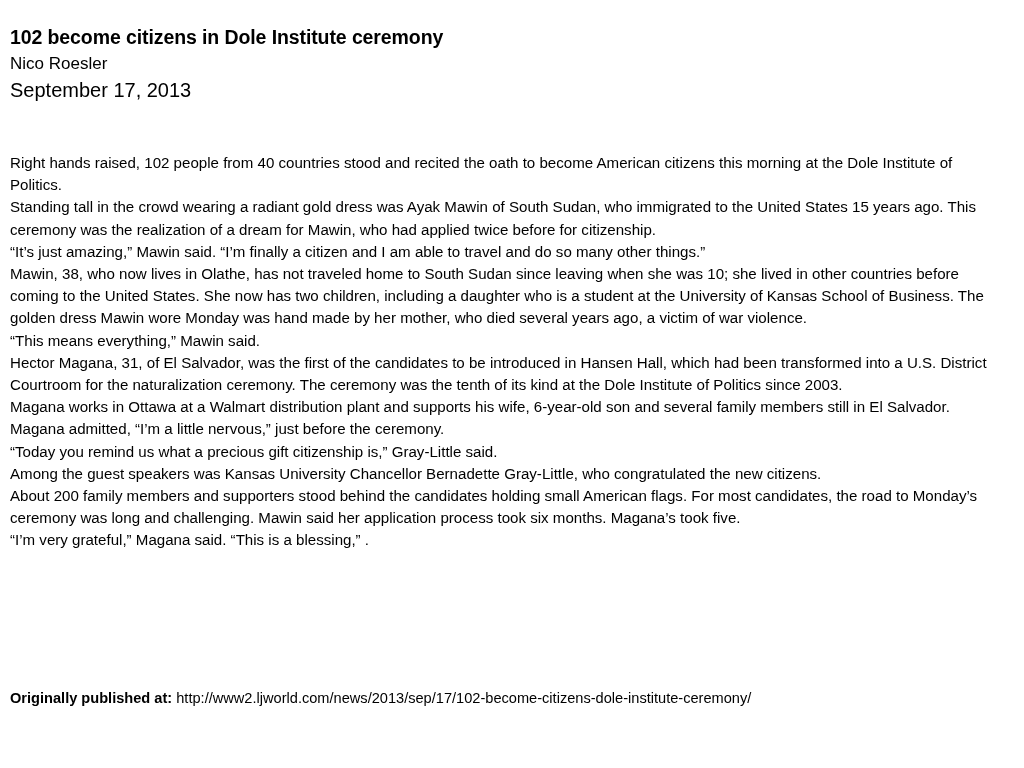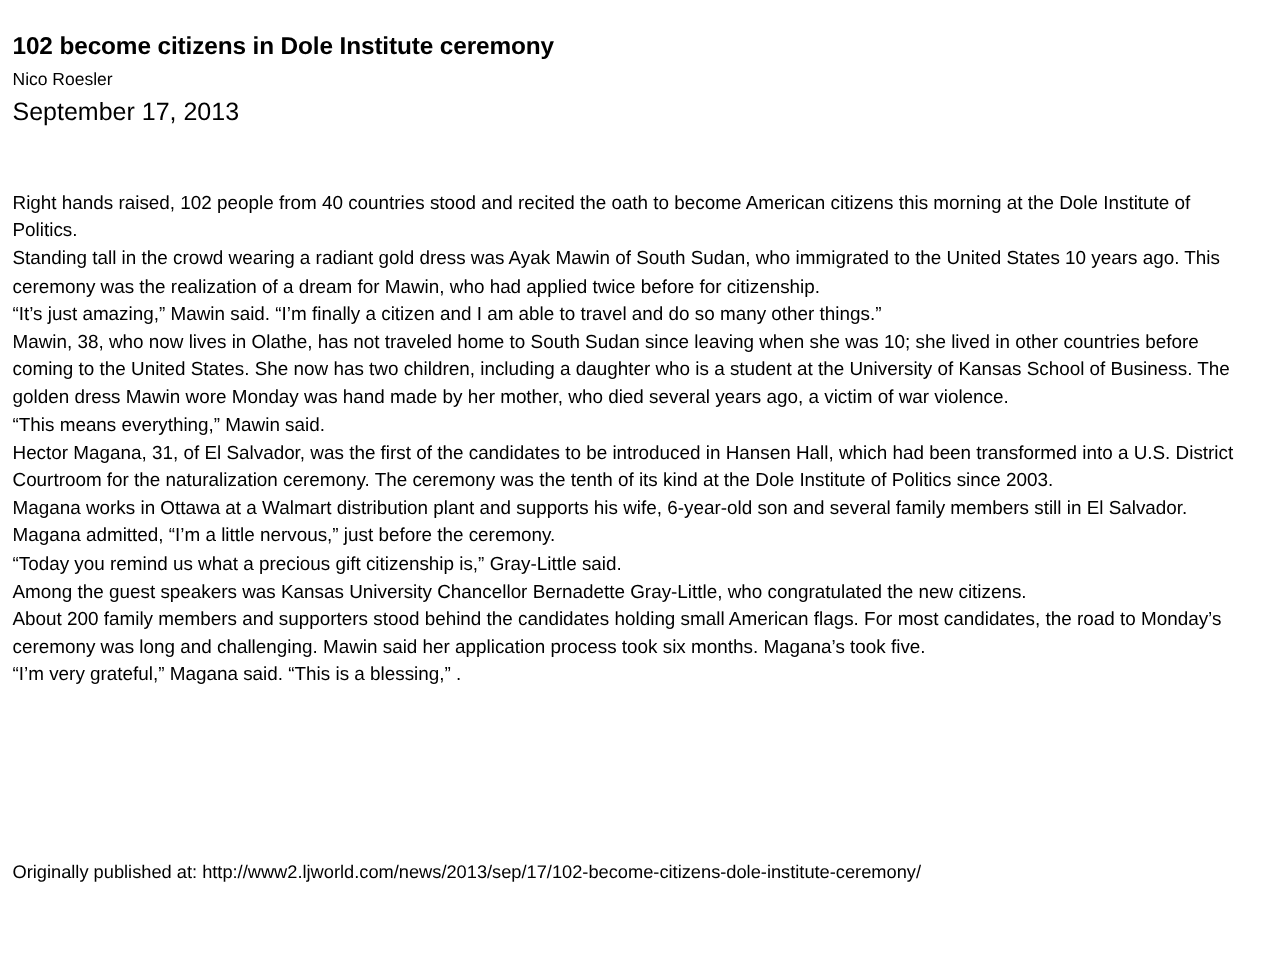--- a/index.html
+++ b/index.html
@@ -31,21 +31,21 @@
     width: 990px;
   }
   .doc-title {
     font-size: 19.5px;
     font-weight: bold;
     line-height: 26px;
     letter-spacing: -0.1px;
     margin: 0;
   }
   .doc-byline {
-    font-size: 14px;
+    font-size: 17px;
     font-weight: normal;
     line-height: 27px;
     margin: 0;
   }
   .doc-date {
     font-size: 20px;
     font-weight: normal;
     line-height: 27px;
     margin: 0;
   }
@@ -64,40 +64,40 @@
   }
   .footer-note {
     position: absolute;
     left: 10px;
     top: 688px;
     width: 990px;
     font-size: 14.6px;
     line-height: 20px;
   }
   .footer-label {
-    font-weight: normal;
+    font-weight: bold;
   }
   .footer-url {
     font-weight: normal;
   }
 </style>
 </head>
 <body>
 
 <div id="page">
 
   <div class="doc-header">
     <h1 class="doc-title">102 become citizens in Dole Institute ceremony</h1>
     <div class="doc-byline">Nico Roesler</div>
     <div class="doc-date">September 17, 2013</div>
   </div>
 
   <div class="article-body">
     <p class="para">Right hands raised, 102 people from 40 countries stood and recited the oath to become American citizens this morning at the Dole Institute of Politics.</p>
-    <p class="para">Standing tall in the crowd wearing a radiant gold dress was Ayak Mawin of South Sudan, who immigrated to the United States 10 years ago. This ceremony was the realization of a dream for Mawin, who had applied twice before for citizenship.</p>
+    <p class="para">Standing tall in the crowd wearing a radiant gold dress was Ayak Mawin of South Sudan, who immigrated to the United States 15 years ago. This ceremony was the realization of a dream for Mawin, who had applied twice before for citizenship.</p>
     <p class="para">“It’s just amazing,” Mawin said. “I’m finally a citizen and I am able to travel and do so many other things.”</p>
     <p class="para">Mawin, 38, who now lives in Olathe, has not traveled home to South Sudan since leaving when she was 10; she lived in other countries before coming to the United States. She now has two children, including a daughter who is a student at the University of Kansas School of Business. The golden dress Mawin wore Monday was hand made by her mother, who died several years ago, a victim of war violence.</p>
     <p class="para">“This means everything,” Mawin said.</p>
     <p class="para">Hector Magana, 31, of El Salvador, was the first of the candidates to be introduced in Hansen Hall, which had been transformed into a U.S. District Courtroom for the naturalization ceremony. The ceremony was the tenth of its kind at the Dole Institute of Politics since 2003.</p>
     <p class="para">Magana works in Ottawa at a Walmart distribution plant and supports his wife, 6-year-old son and several family members still in El Salvador. Magana admitted, “I’m a little nervous,” just before the ceremony.</p>
     <p class="para">“Today you remind us what a precious gift citizenship is,” Gray-Little said.</p>
     <p class="para">Among the guest speakers was Kansas University Chancellor Bernadette Gray-Little, who congratulated the new citizens.</p>
     <p class="para">About 200 family members and supporters stood behind the candidates holding small American flags. For most candidates, the road to Monday’s ceremony was long and challenging. Mawin said her application process took six months. Magana’s took five.</p>
     <p class="para">“I’m very grateful,” Magana said. “This is a blessing,” .</p>
   </div>

